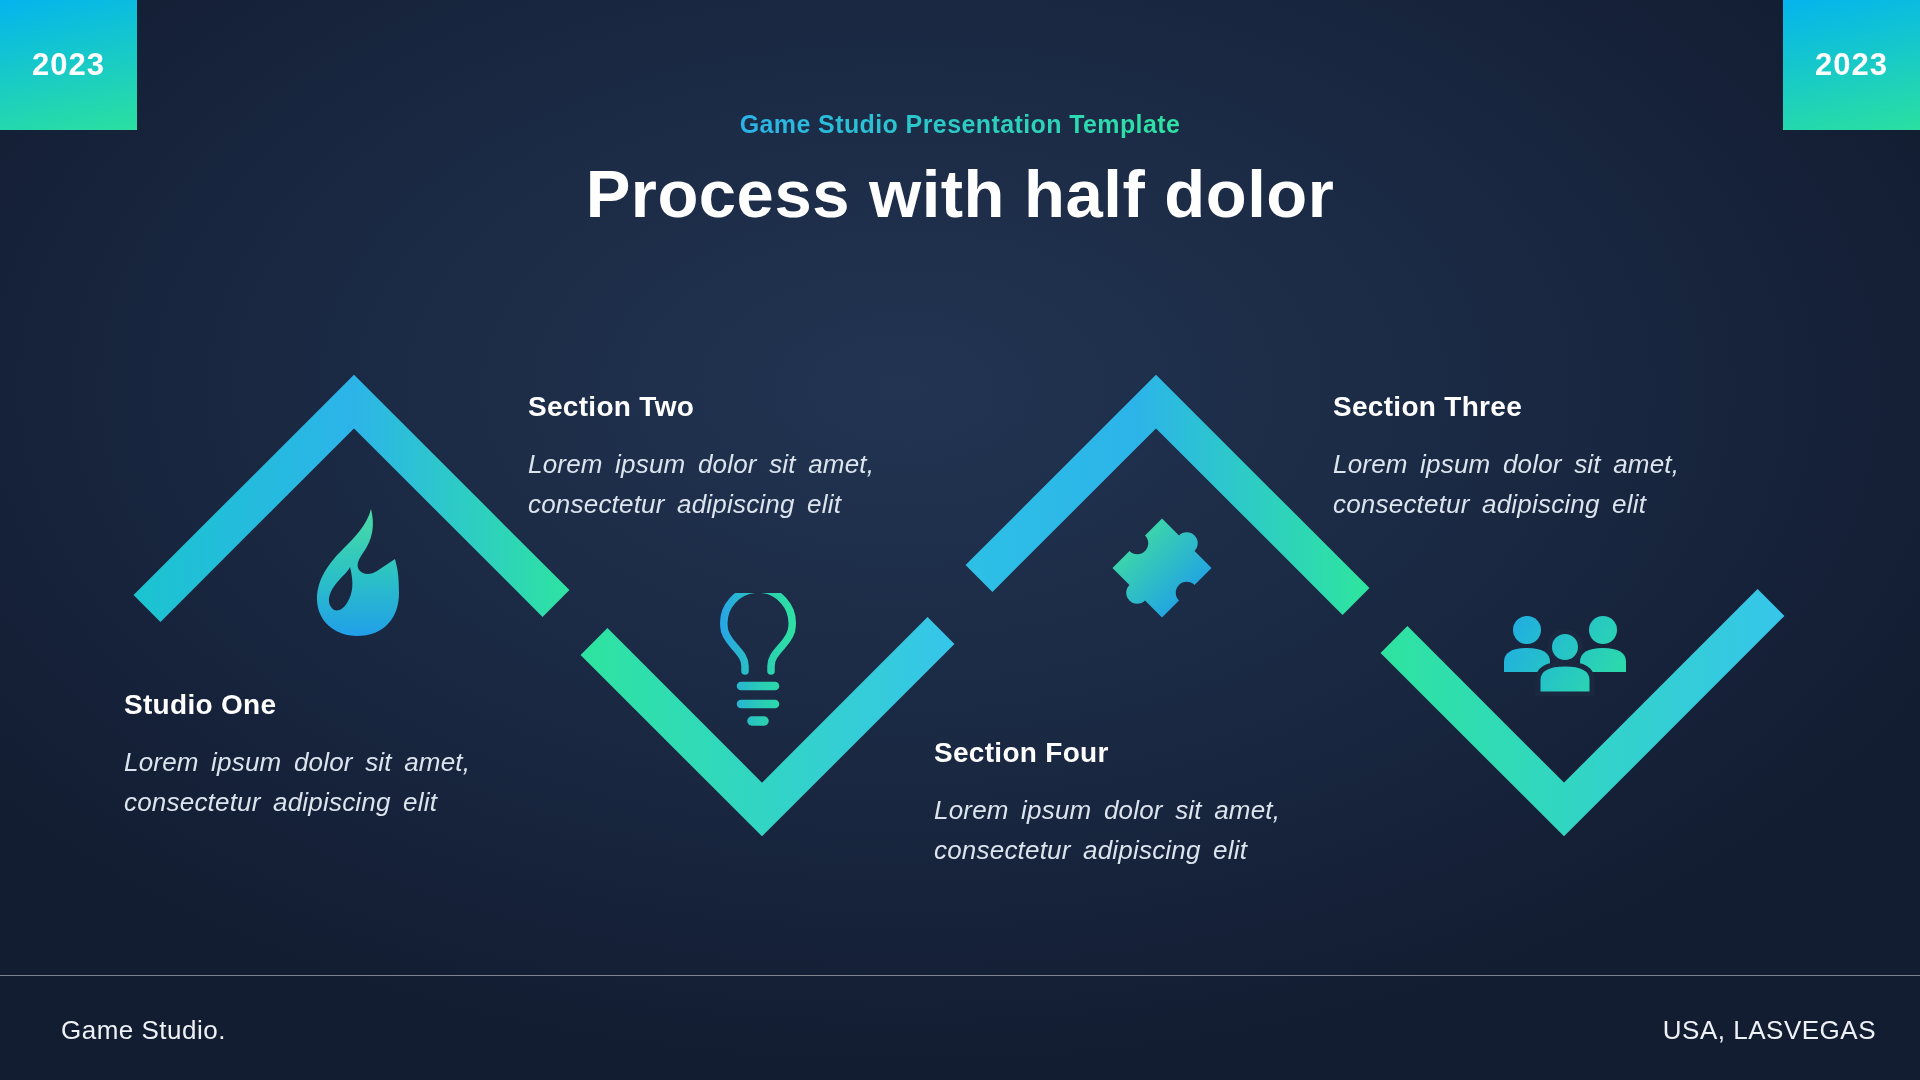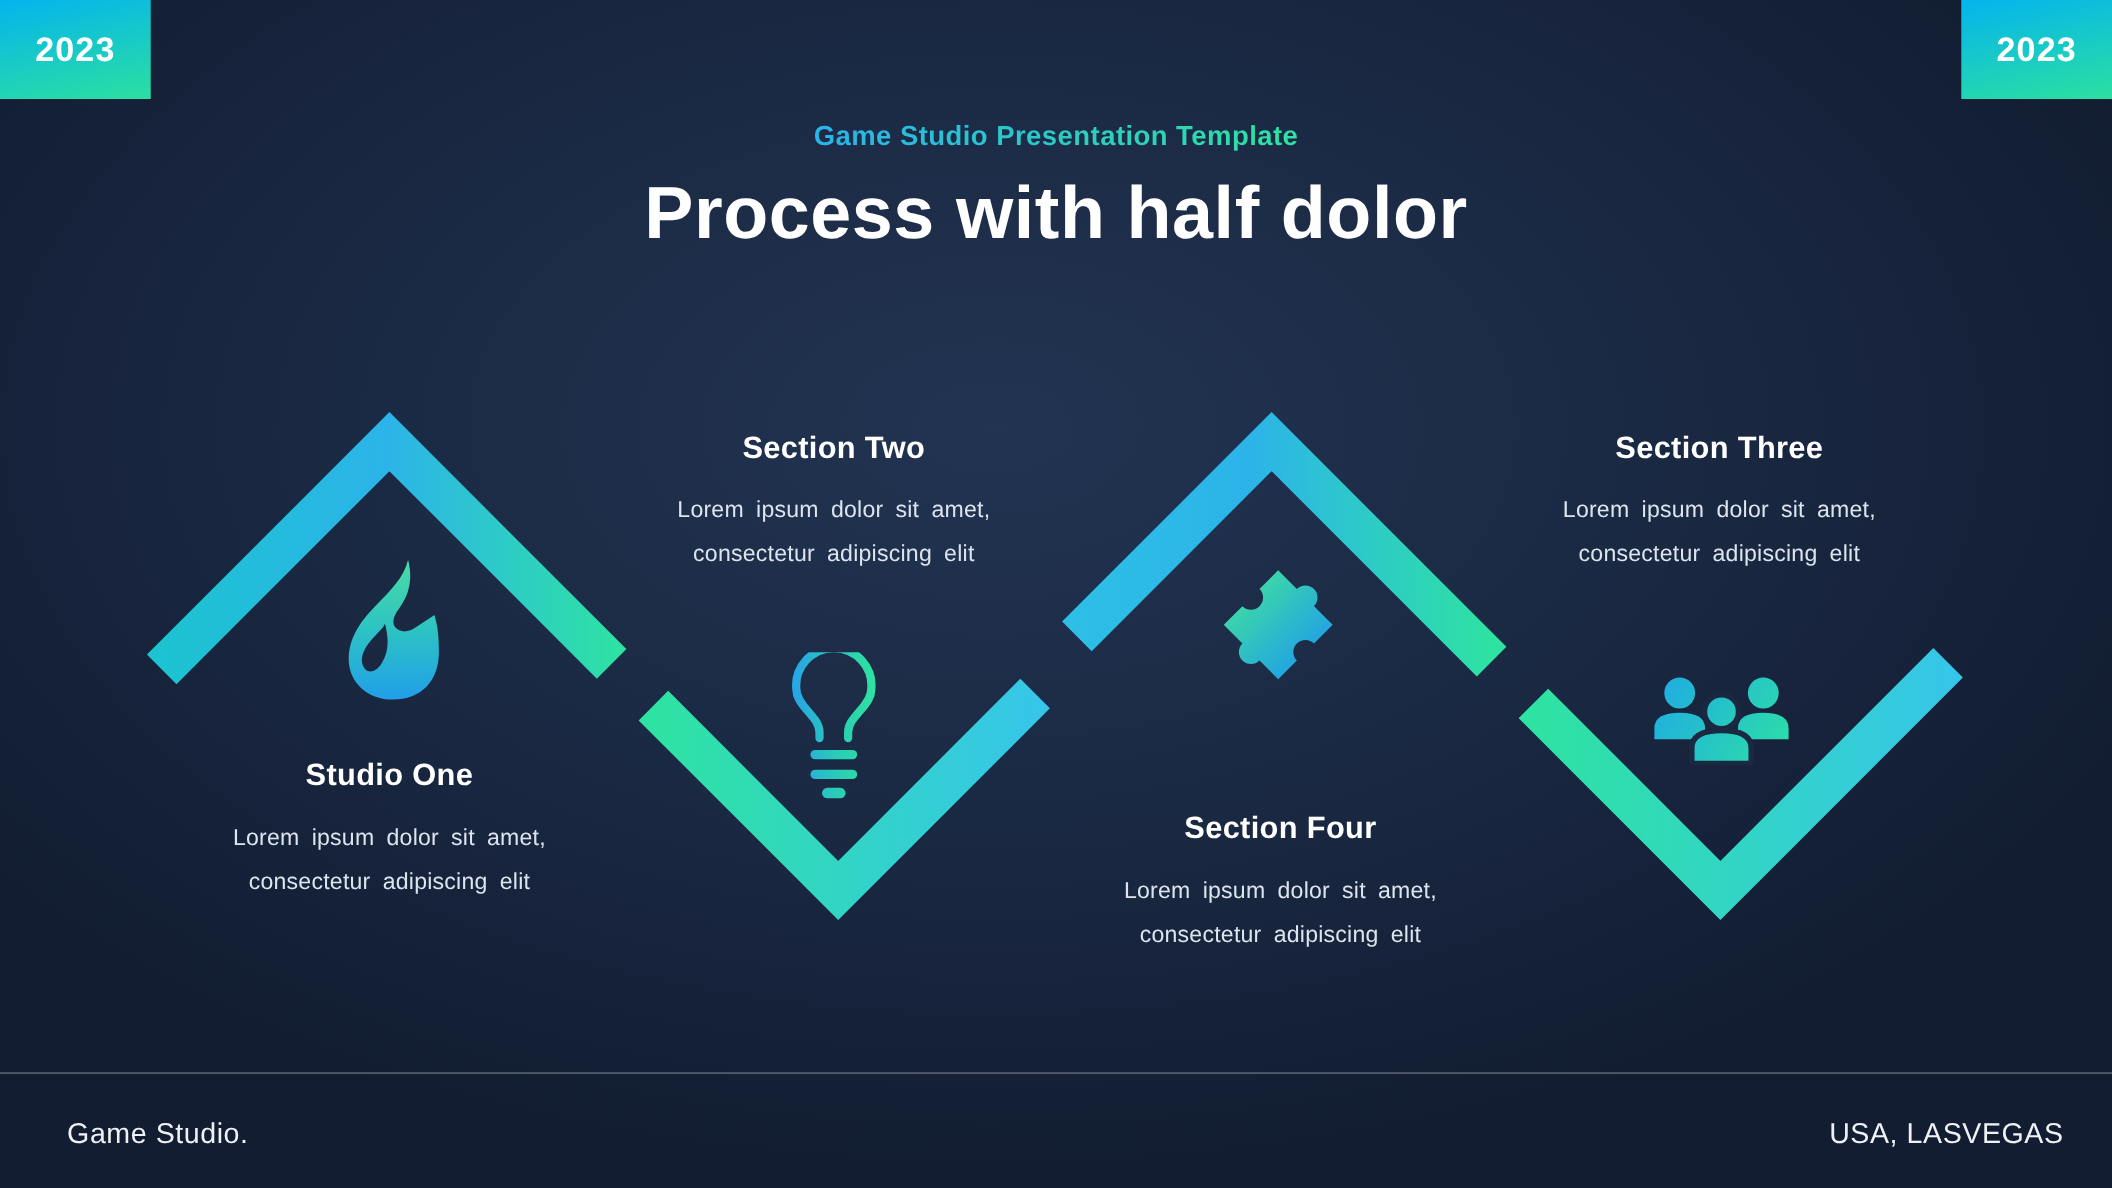--- a/index.html
+++ b/index.html
@@ -3,43 +3,43 @@
 <meta charset="utf-8">
 <style>
   html,body{margin:0;padding:0;background:#0d1726;}
   .slide{
     position:relative;width:1920px;height:1080px;overflow:hidden;
     font-family:"Liberation Sans","DejaVu Sans",sans-serif;
     background:
       radial-gradient(1150px 680px at 47% 36%, #223452 0%, #1b2a44 48%, #16223a 78%, #121d31 100%);
   }
   .badge{
-    position:absolute;top:0;width:137px;height:90px;
+    position:absolute;top:0;width:137px;height:130px;
     display:flex;align-items:center;justify-content:center;
     background:linear-gradient(168deg,#04b4ee 0%,#2be0a0 100%);
     color:#ffffff;font-size:31px;font-weight:700;letter-spacing:1px;
   }
   .badge-left{left:0;}
   .badge-right{right:0;}
   .header{position:absolute;top:110px;left:0;width:1920px;text-align:center;}
   .subtitle{
     display:inline-block;font-size:25px;font-weight:700;line-height:28px;letter-spacing:0.4px;
     background:linear-gradient(90deg,#2ab3e9 0%,#2ee3a1 100%);
     -webkit-background-clip:text;background-clip:text;
     color:transparent;-webkit-text-fill-color:transparent;
   }
   .title{
     margin:14px 0 0 0;font-size:67px;font-weight:700;line-height:84px;
     color:#ffffff;letter-spacing:0.5px;
   }
   .zigzag{position:absolute;left:0;top:0;}
   .icon{position:absolute;}
-  .section-block{position:absolute;width:460px;text-align:center;color:#ffffff;}
+  .section-block{position:absolute;width:460px;color:#ffffff;}
   .section-heading{margin:0 0 20px 0;font-size:28px;font-weight:700;letter-spacing:0.3px;line-height:34px;}
-  .section-body{margin:0;font-size:21px;font-weight:400;line-height:40px;color:#dce4ee;word-spacing:5px;letter-spacing:0.2px;}
+  .section-body{margin:0;font-size:26px;font-weight:400;line-height:40px;color:#dce4ee;word-spacing:5px;letter-spacing:0.2px;font-style:italic;}
   .section-body span{display:block;}
   .sec-one{left:124px;top:688px;}
   .sec-two{left:528px;top:390px;}
   .sec-three{left:1333px;top:390px;}
   .sec-four{left:934px;top:688px;margin-top:48px;}
   .footer-divider{position:absolute;left:0;top:975px;width:1920px;height:1px;background:rgba(255,255,255,0.45);}
   .footer-left{position:absolute;left:61px;top:1015px;font-size:26px;color:#eef1f5;letter-spacing:0.5px;}
   .footer-right{position:absolute;right:44px;top:1015px;font-size:26px;color:#eef1f5;letter-spacing:0.5px;text-align:right;}
 </style>
 </head>

